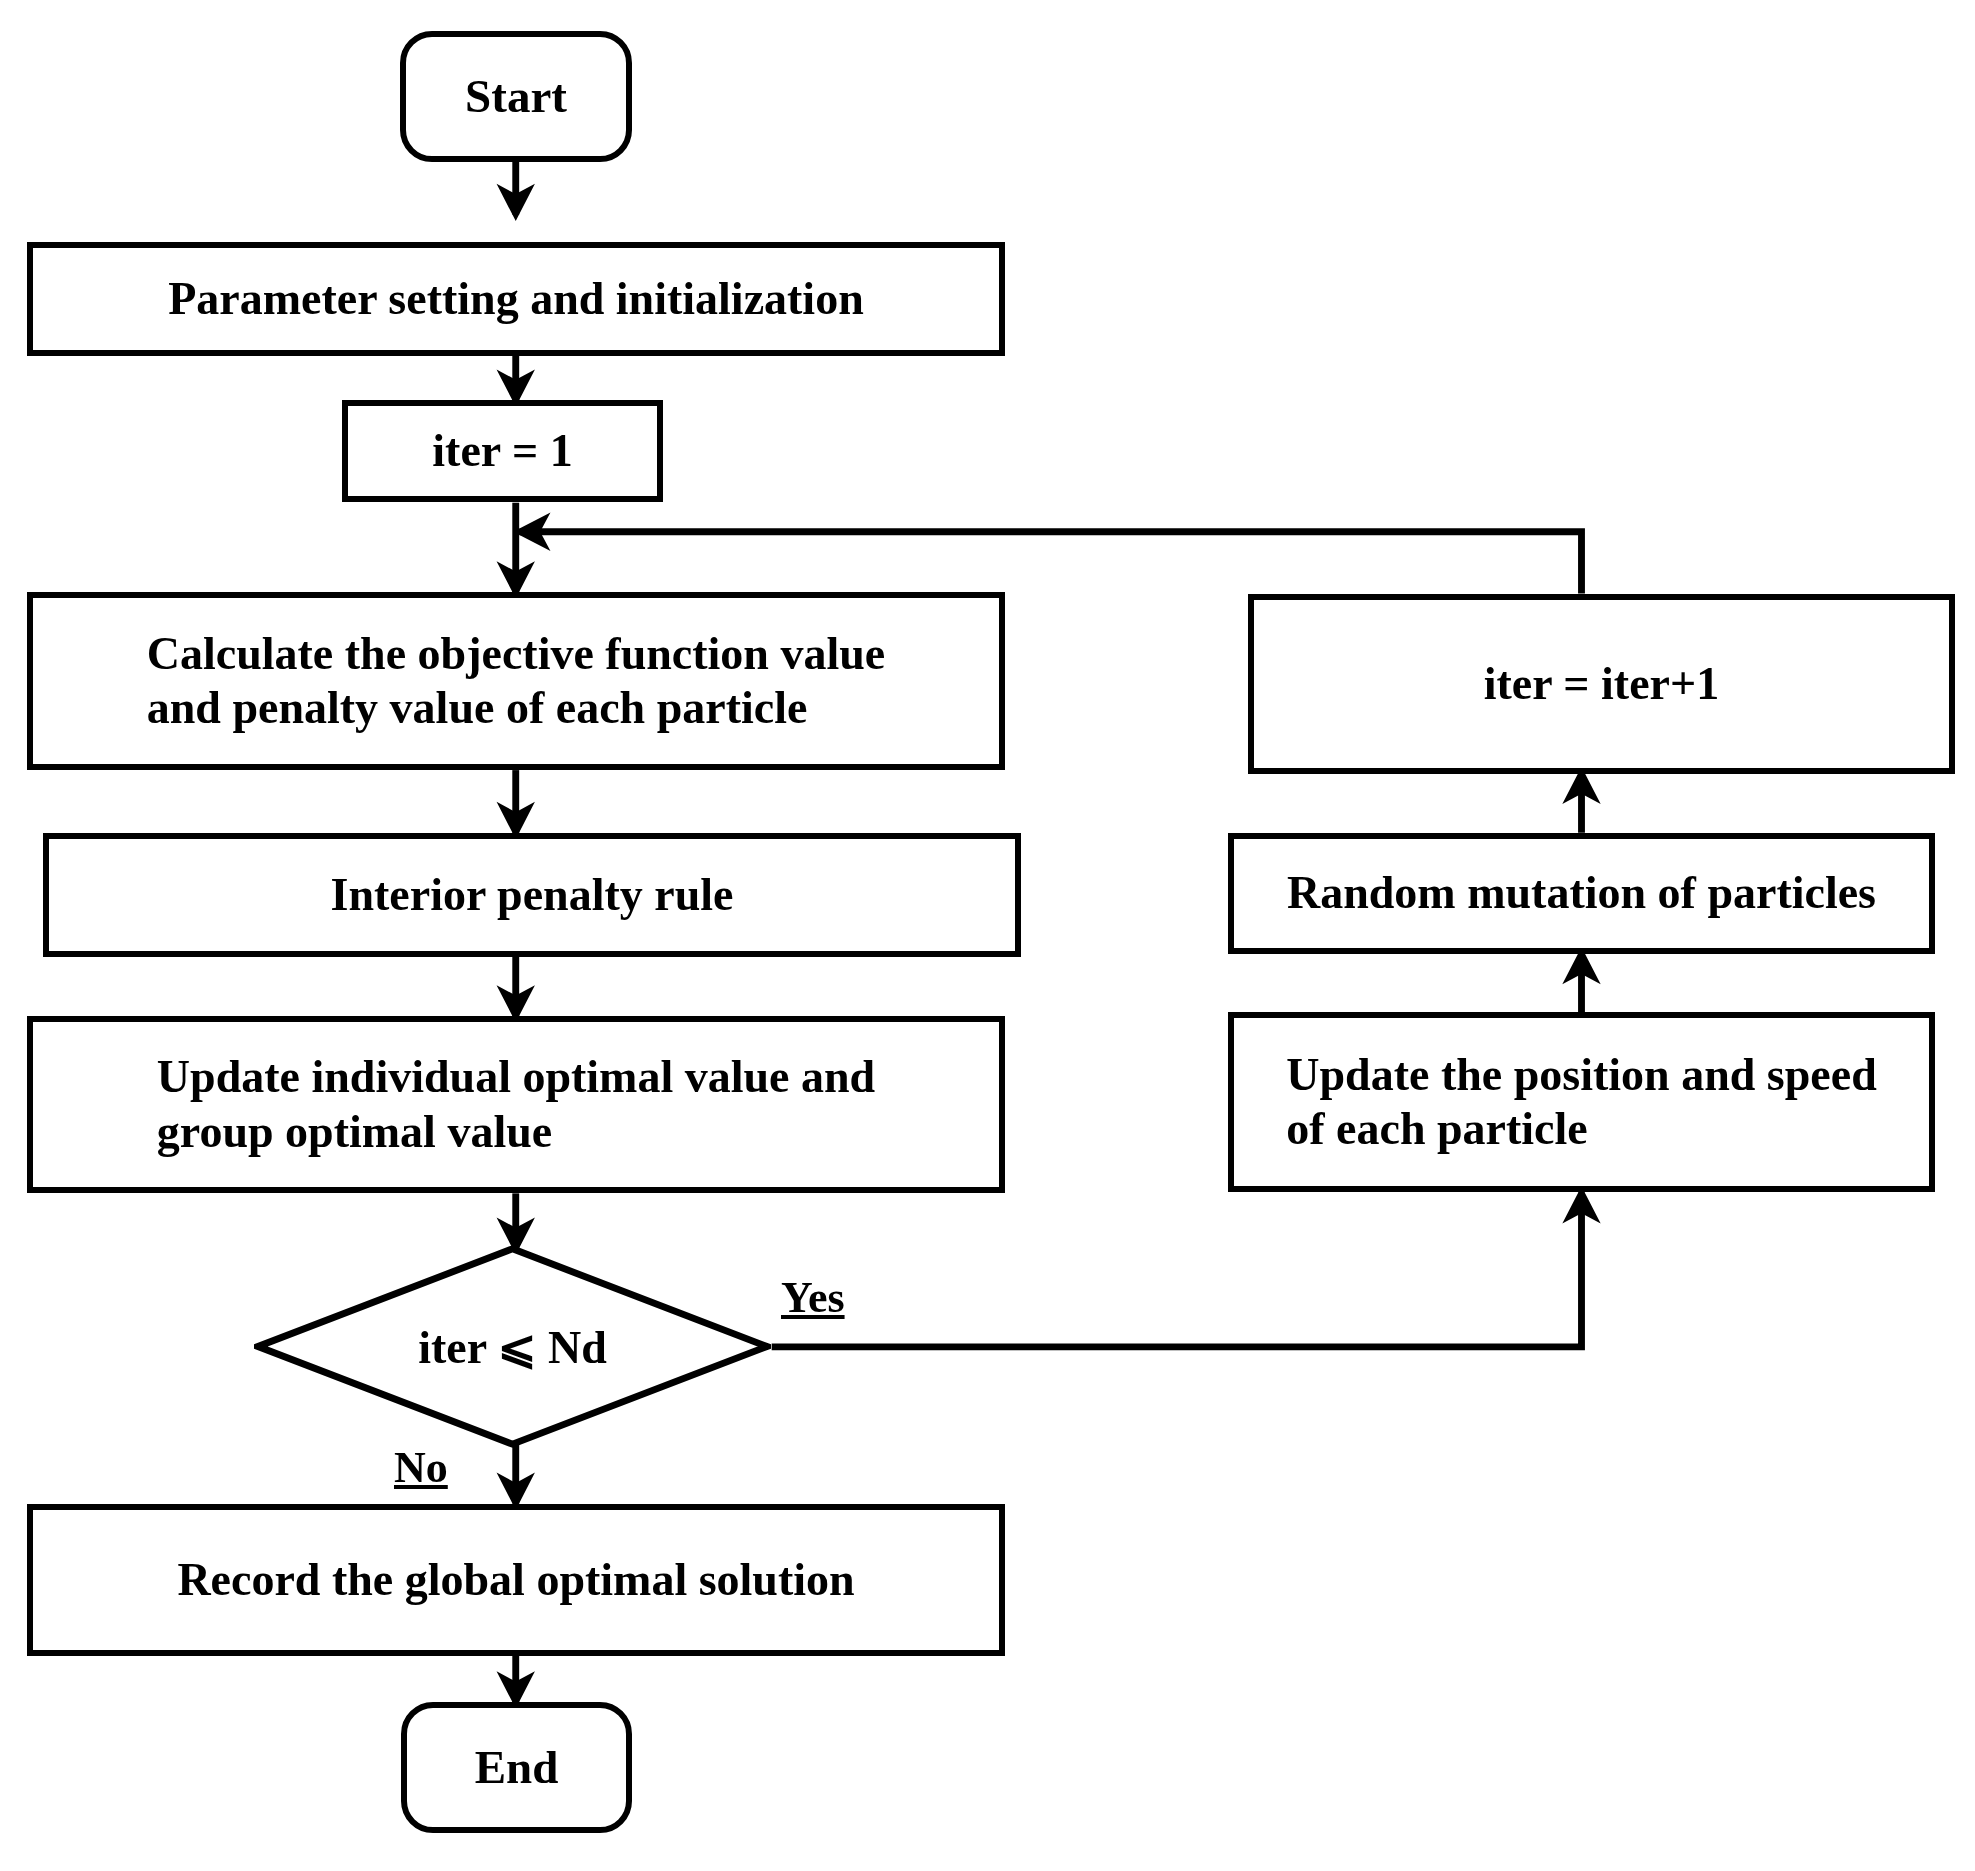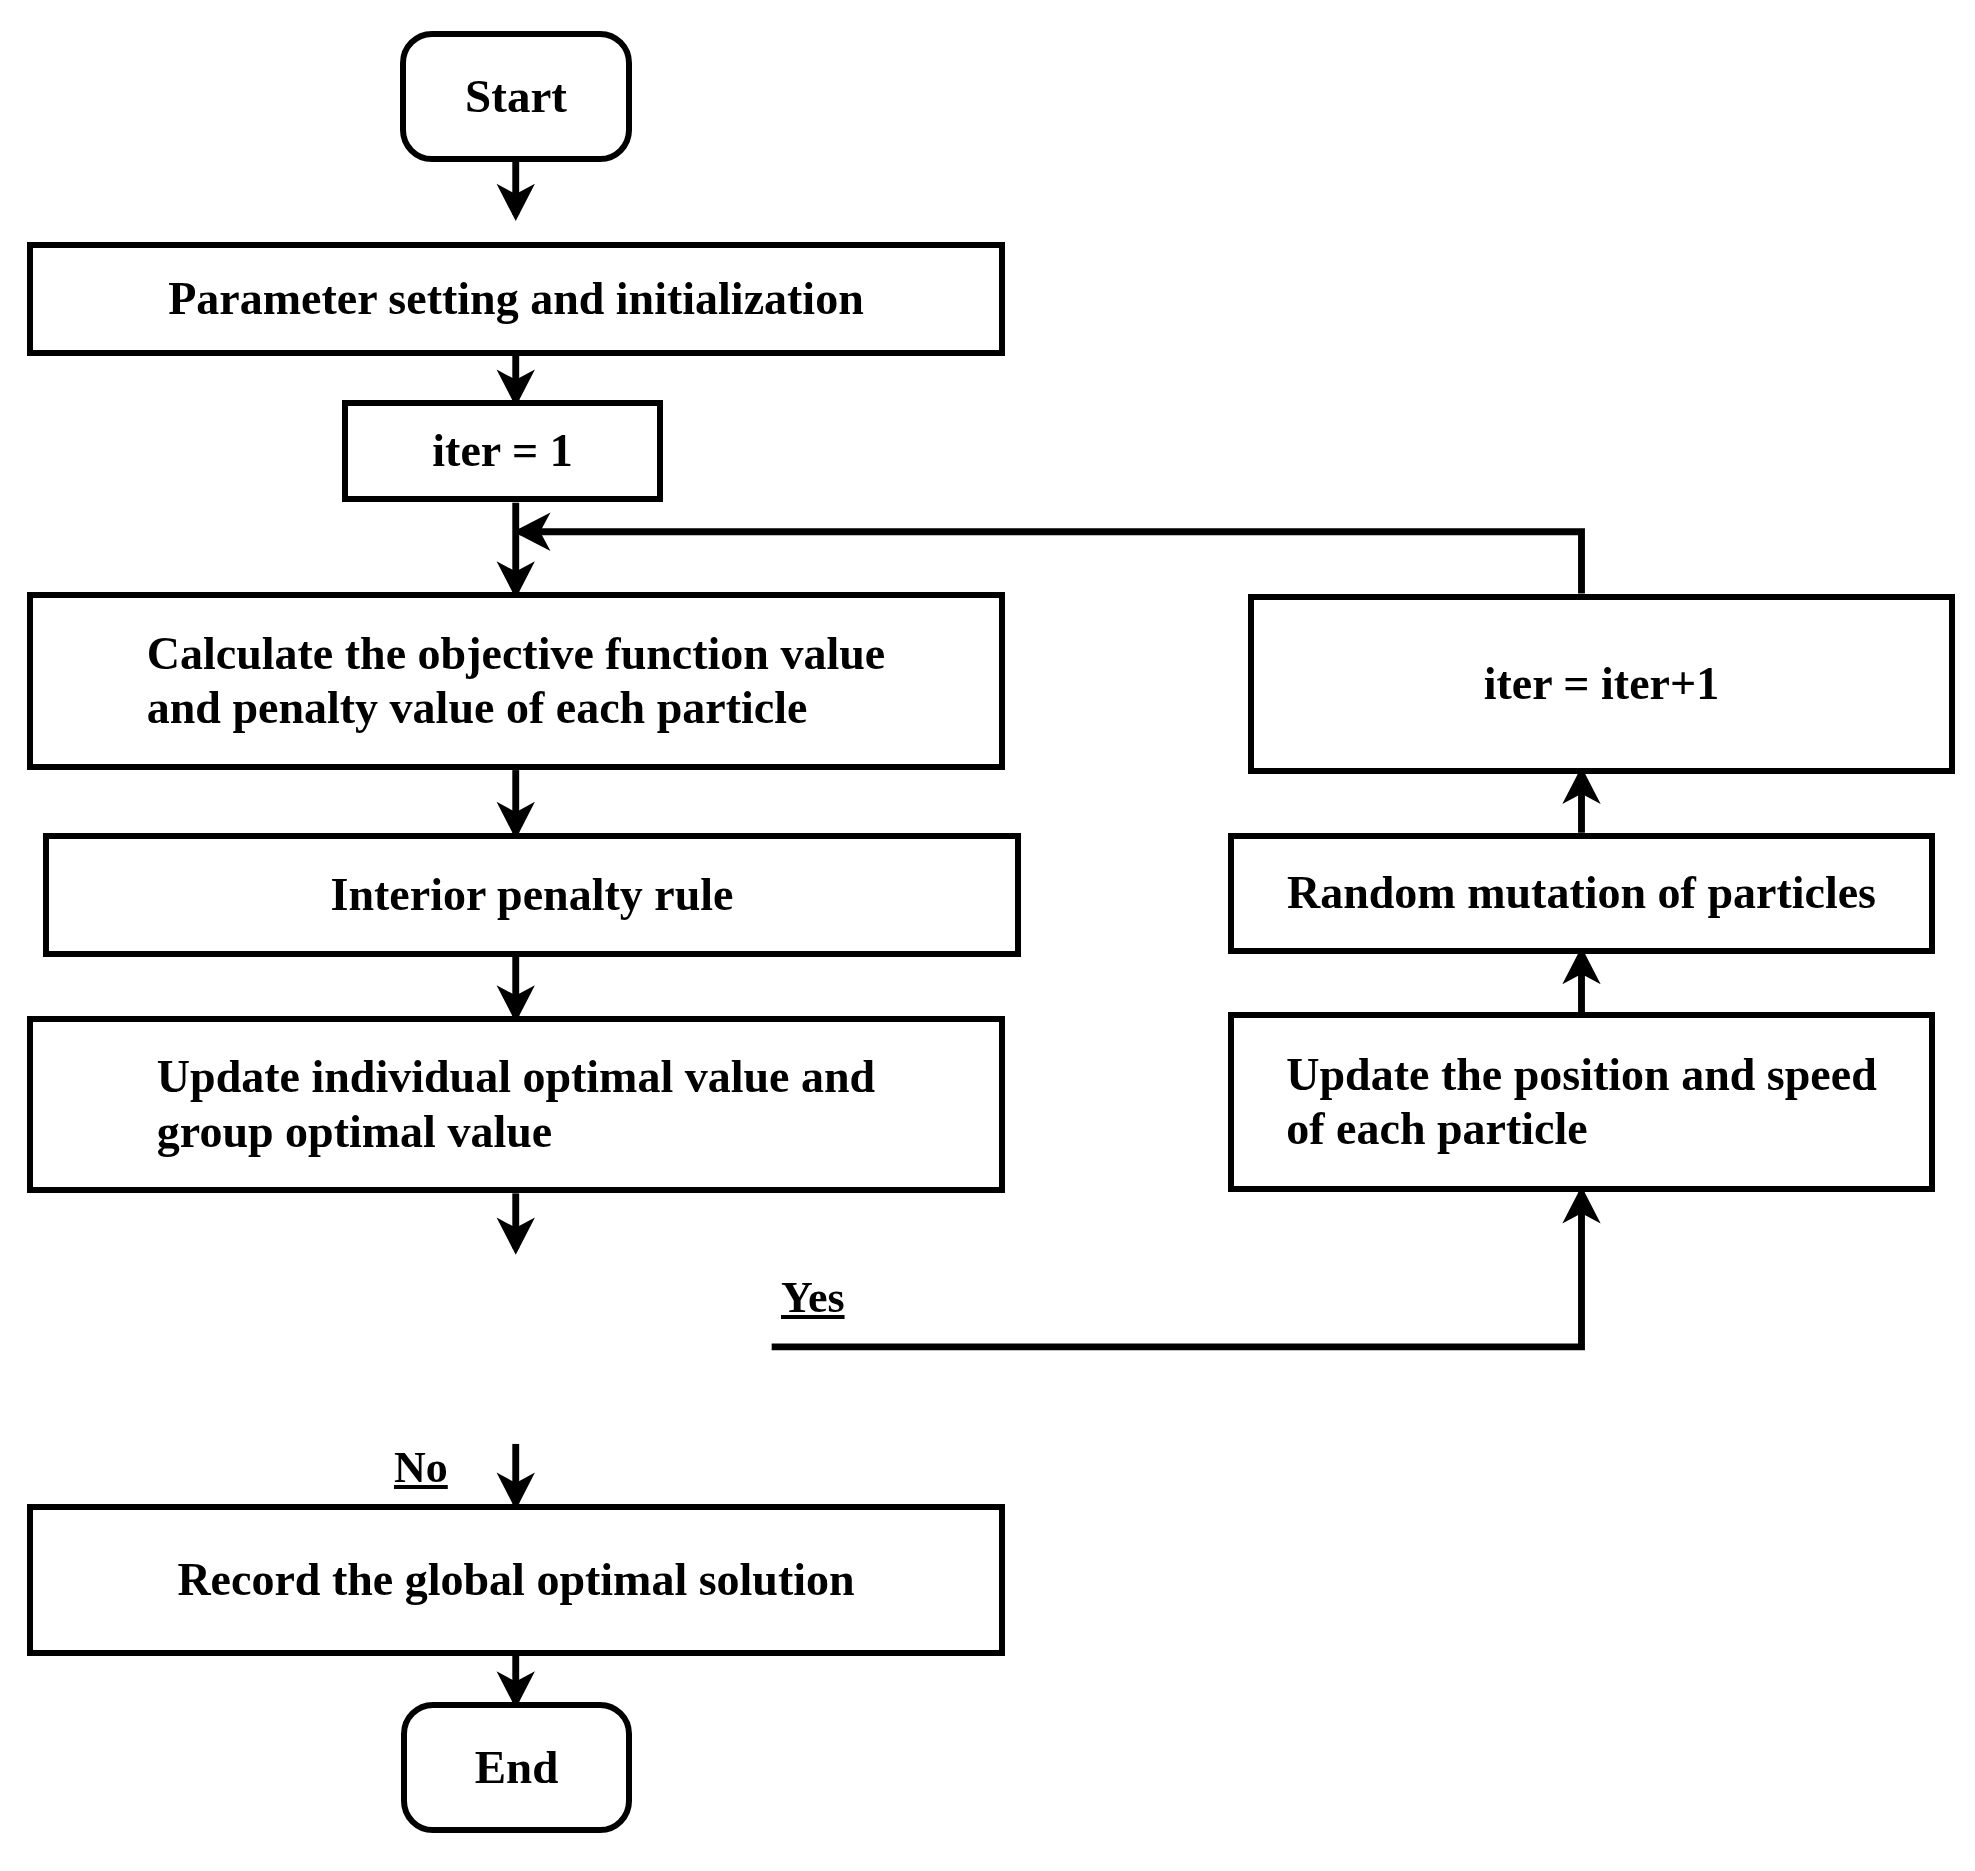--- a/index.html
+++ b/index.html
@@ -133,20 +133,26 @@
 
   <div class="node fs-box" style="left:27px; top:833px; width:978px; height:124px;margin-left:16px;">
     <span class="txt">Interior penalty rule</span>
   </div>
 
   <div class="node fs-box" style="left:27px; top:1016px; width:978px; height:177px;">
     <span class="txt">Update individual optimal value and
 group optimal value</span>
   </div>
 
+  <div class="diamond" style="left:254px; top:1245px; width:517px; height:203px;">
+    <svg width="517" height="203" viewBox="0 0 677 266" xmlns="http://www.w3.org/2000/svg">
+      <polygon points="338.5,5 672,133 338.5,261 5,133" fill="#ffffff" stroke="#000000" stroke-width="9"></polygon>
+    </svg>
+    <span class="dlabel fs-box">iter ⩽ Nd</span>
+  </div>
 
   <div class="node fs-box" style="left:27px; top:1504px; width:978px; height:152px;">
     <span class="txt">Record the global optimal solution</span>
   </div>
 
   <div class="node rounded fs-big" style="left:401px; top:1702px; width:231px; height:131px;">
     <span class="txt">End</span>
   </div>
 
   <div class="node fs-box" style="left:1248px; top:594px; width:707px; height:180px;">

